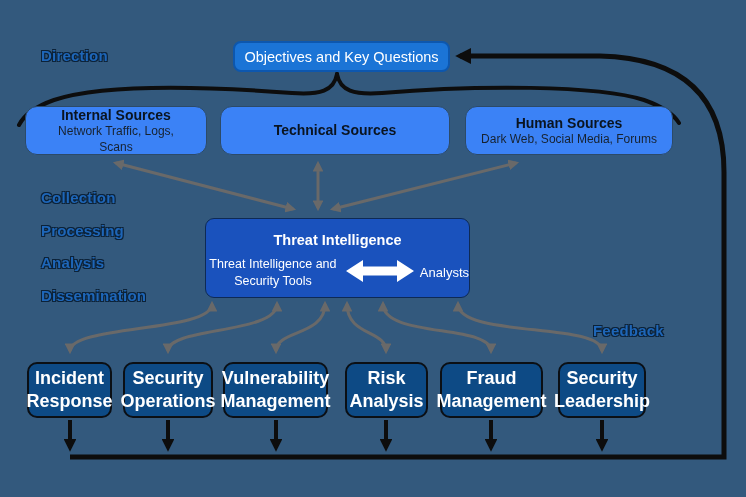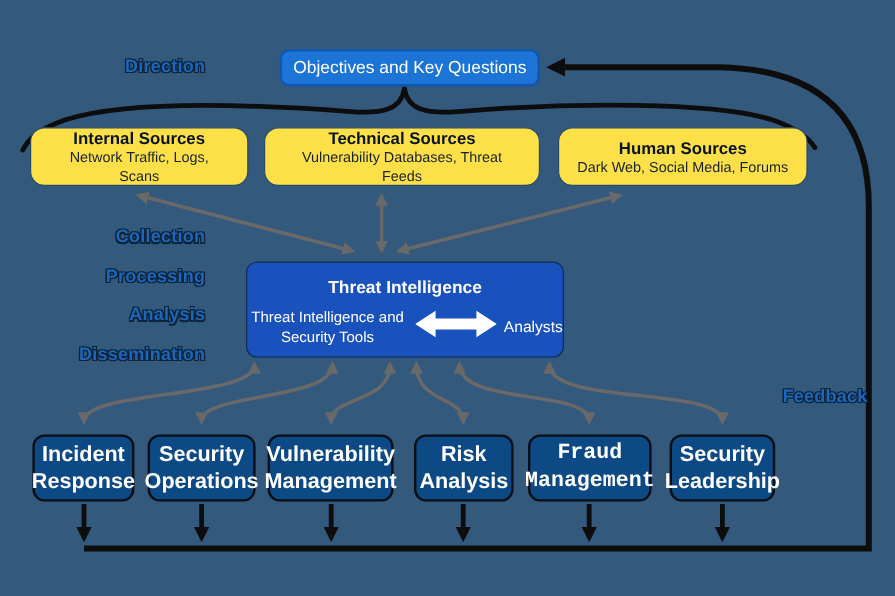--- a/index.html
+++ b/index.html
@@ -10,21 +10,21 @@
   }
   svg.wires{position:absolute;left:0;top:0;z-index:1;}
   .box{position:absolute;z-index:2;box-sizing:border-box;display:flex;flex-direction:column;
        align-items:center;justify-content:center;text-align:center;}
   .objectives{
     left:233px;top:41px;width:217px;height:31px;
     background:#1b74d6;border:2px solid #0d57ae;border-radius:8px;
     color:#ffffff;font-size:14.5px;font-weight:500;
   }
   .source{
-    top:106px;height:49px;background:#fde047;border:1px solid #2c4a68;border-radius:12px;
+    top:106px;height:49px;background:#3b82f6;border:1px solid #2c4a68;border-radius:12px;
     color:#0c1622;padding:15px;
   }
   .source .title{font-size:14px;font-weight:bold;line-height:1.3;color:#0a1420;}
   .source .subtitle{font-size:12px;line-height:1.3;color:#17222f;}
   .src-internal{left:25px;width:182px;}
   .src-technical{left:220px;width:230px;}
   .src-human{left:465px;width:208px;}
   .ti{
     left:205px;top:218px;width:265px;height:80px;
     background:#1a52bd;border:1px solid #0e2a55;border-radius:9px;
@@ -35,24 +35,24 @@
   .ti .ti-left{font-size:12.5px;line-height:1.35;text-align:center;}
   .ti .ti-right{font-size:13px;}
   .consumer{
     top:362px;height:56px;background:#0d4a85;border:2px solid #0b0f14;border-radius:10px;
     color:#ffffff;font-size:18px;font-weight:bold;line-height:1.3;padding:16px;
   }
   .c1{left:27px;width:85px;}
   .c2{left:123px;width:90px;}
   .c3{left:223px;width:105px;}
   .c4{left:345px;width:83px;}
-  .c5{left:440px;width:103px;font-family:Liberation Mono, monospace;}
+  .c5{left:440px;width:103px;}
   .c6{left:558px;width:88px;}
   .stage{
-    position:absolute;z-index:2;width:130px;text-align:right;
+    position:absolute;z-index:2;width:130px;text-align:left;
     font-size:15px;font-weight:bold;color:#1e66b8;letter-spacing:.2px;
     text-shadow:1px 1px 0 #0c2238,-1px -1px 0 #0c2238,1px -1px 0 #0c2238,-1px 1px 0 #0c2238;
   }
   .lbl-direction{left:41px;top:47px;}
   .lbl-collection{left:41px;top:189px;}
   .lbl-processing{left:41px;top:222px;}
   .lbl-analysis{left:41px;top:254px;}
   .lbl-dissemination{left:41px;top:287px;}
   .lbl-feedback{left:593px;top:322px;}
 </style>
@@ -105,21 +105,20 @@
   <div class="box objectives">
     <span>Objectives and Key Questions</span>
   </div>
 
   <div class="box source src-internal">
     <div class="title">Internal Sources</div>
     <div class="subtitle">Network Traffic, Logs, Scans</div>
   </div>
   <div class="box source src-technical">
     <div class="title">Technical Sources</div>
-    <div class="subtitle">Vulnerability Databases, Threat Feeds</div>
   </div>
   <div class="box source src-human">
     <div class="title">Human Sources</div>
     <div class="subtitle">Dark Web, Social Media, Forums</div>
   </div>
 
   <div class="box ti">
     <div class="ti-title">Threat Intelligence</div>
     <div class="ti-row">
       <div class="ti-left">Threat Intelligence and Security Tools</div>

